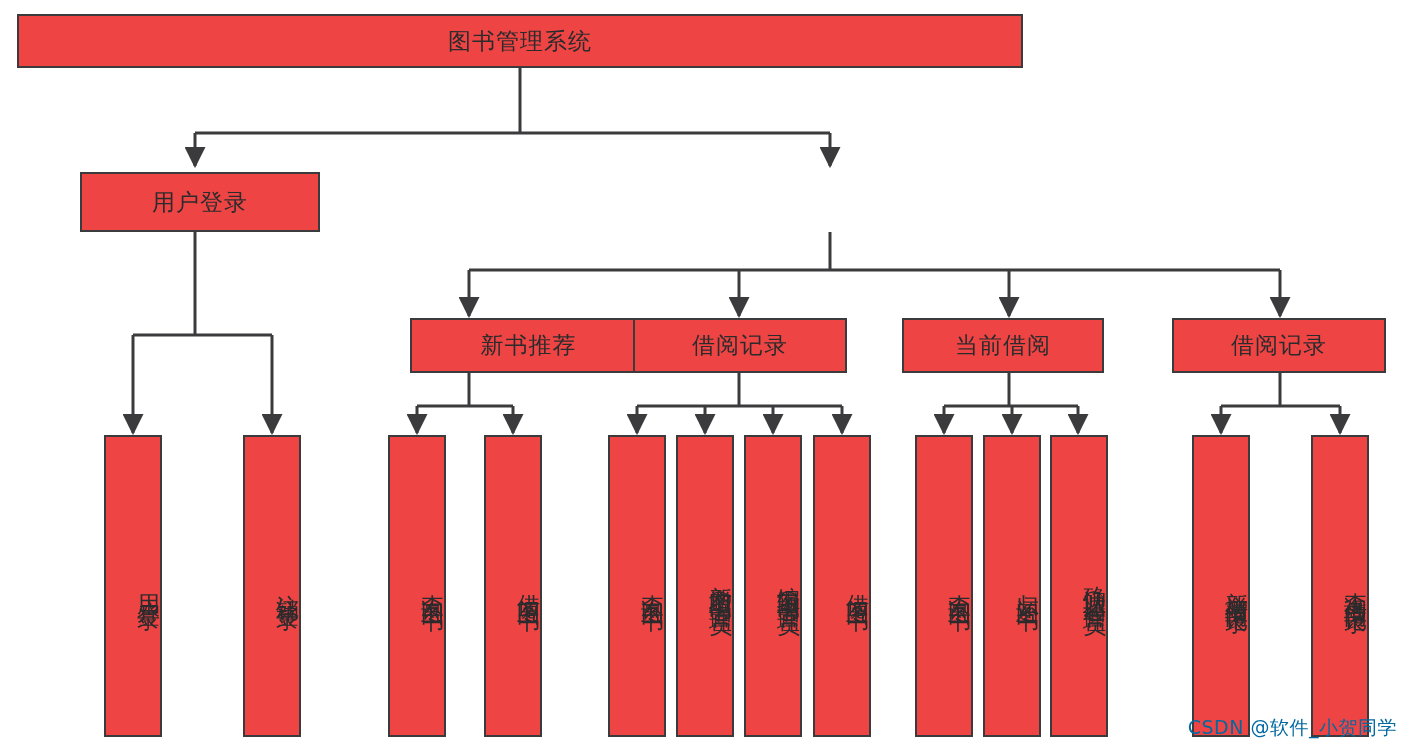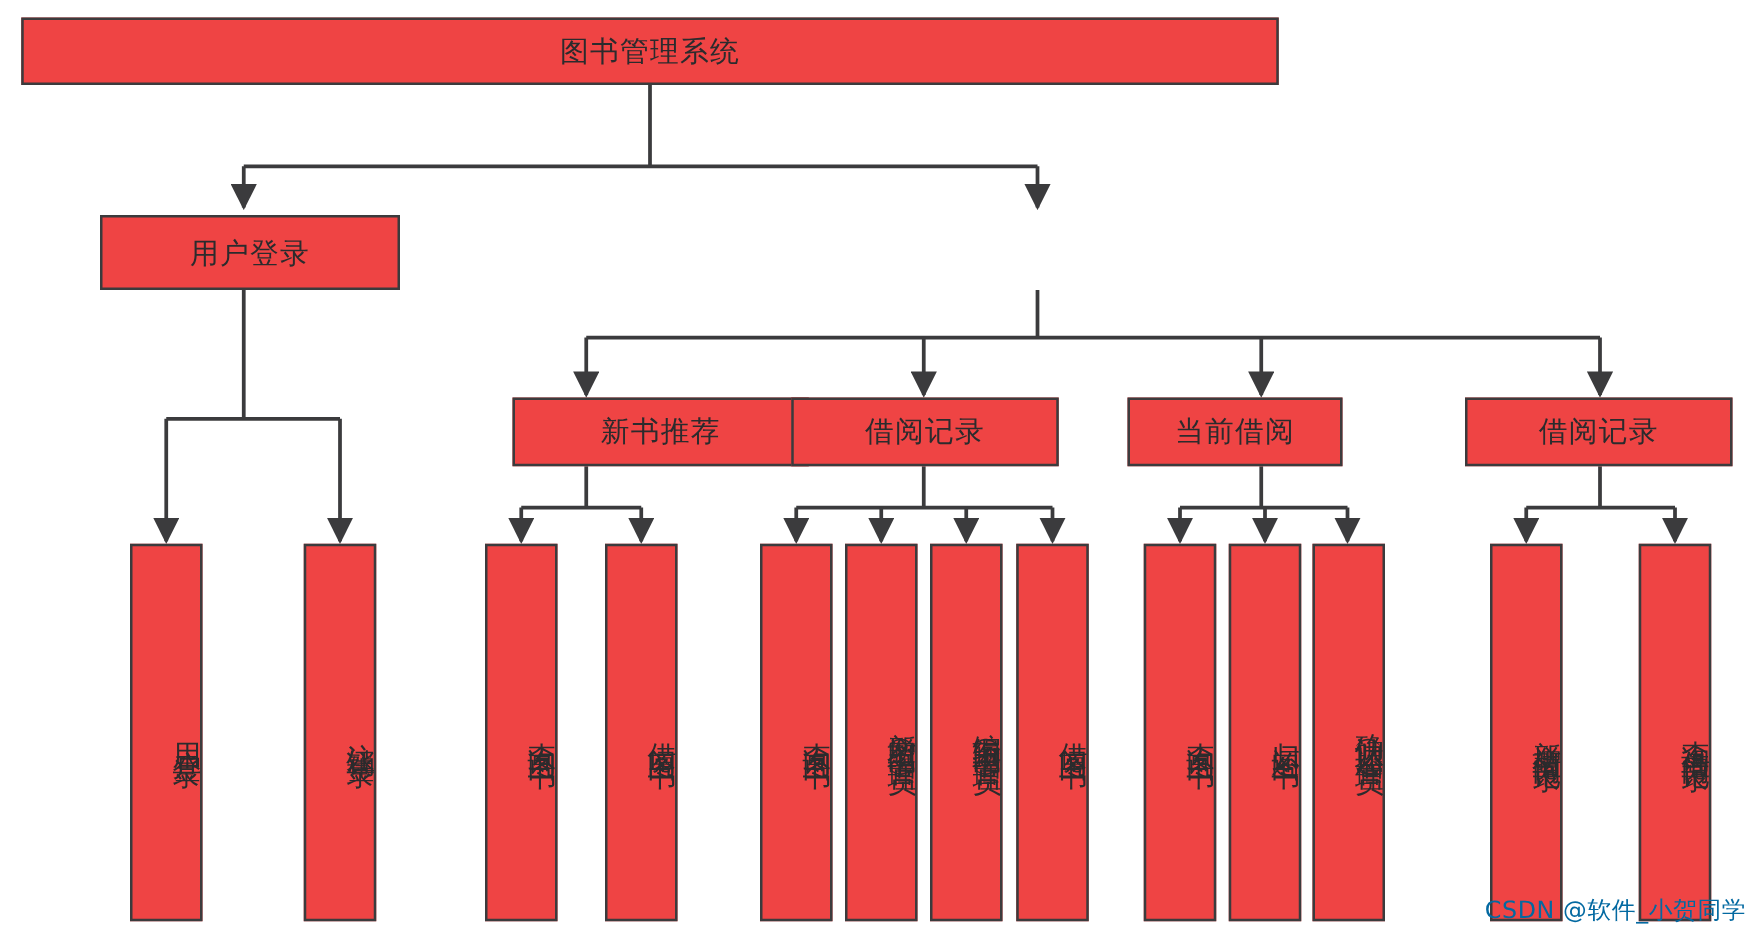--- a/index.html
+++ b/index.html
@@ -133,21 +133,21 @@
   <div class="node horizontal" style="left:80px; top:172px; width:240px; height:60px;">
     <span class="node-label">用户登录</span>
   </div>
 
   <div class="node horizontal" style="left:362px; top:318px; width:237px; height:55px;margin-left:48px;">
     <span class="node-label">新书推荐</span>
   </div>
   <div class="node horizontal" style="left:633px; top:318px; width:214px; height:55px;">
     <span class="node-label">借阅记录</span>
   </div>
-  <div class="node horizontal" style="left:902px; top:318px; width:172px; height:55px;">
+  <div class="node horizontal" style="left:902px; top:318px; width:202px; height:55px;">
     <span class="node-label">当前借阅</span>
   </div>
   <div class="node horizontal" style="left:1172px; top:318px; width:214px; height:55px;">
     <span class="node-label">借阅记录</span>
   </div>
 
   <div class="node vertical" style="left:104px; top:435px; width:58px; height:302px;">
     <span class="node-label">用户登录</span>
   </div>
   <div class="node vertical" style="left:243px; top:435px; width:58px; height:302px;">

